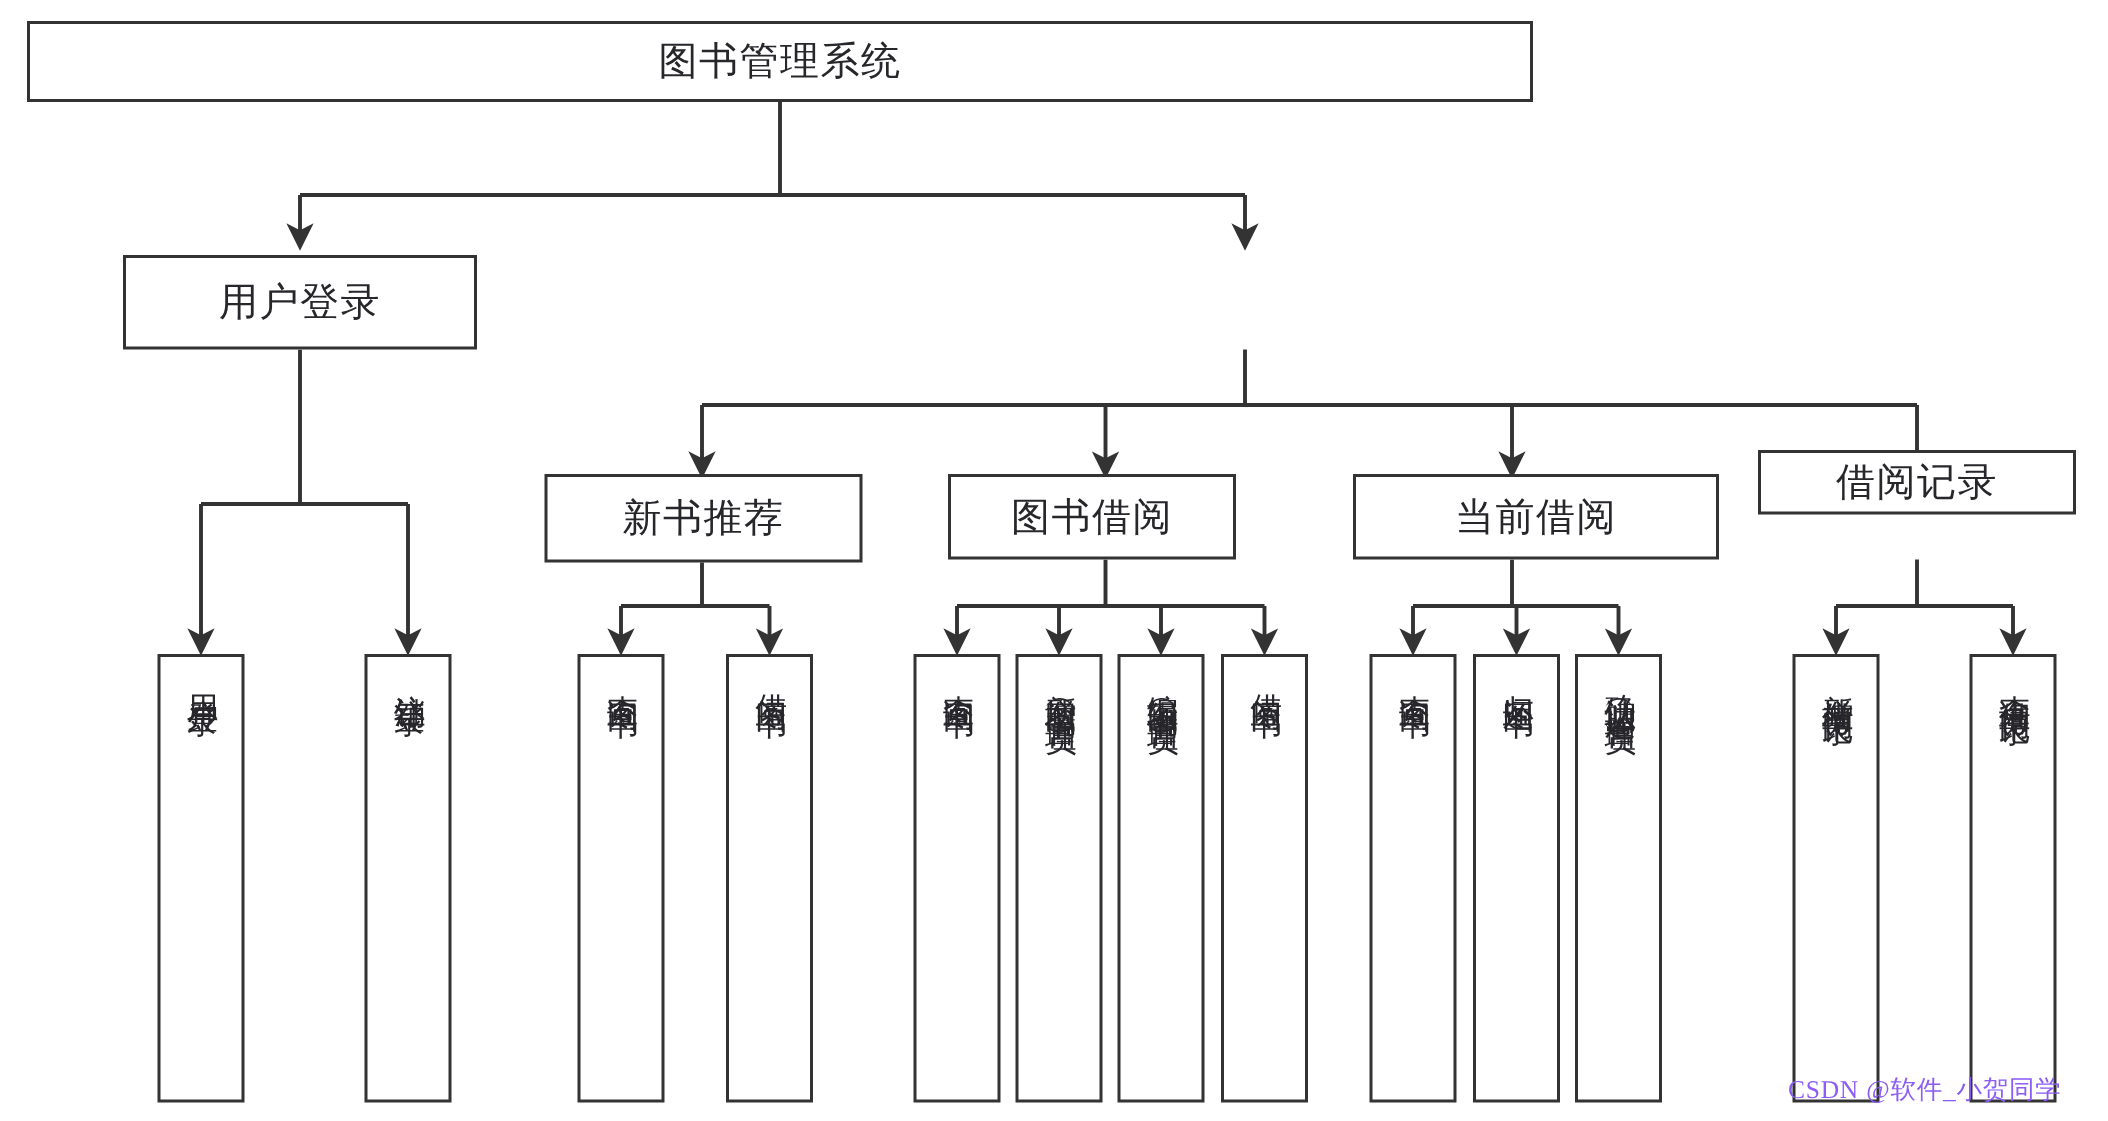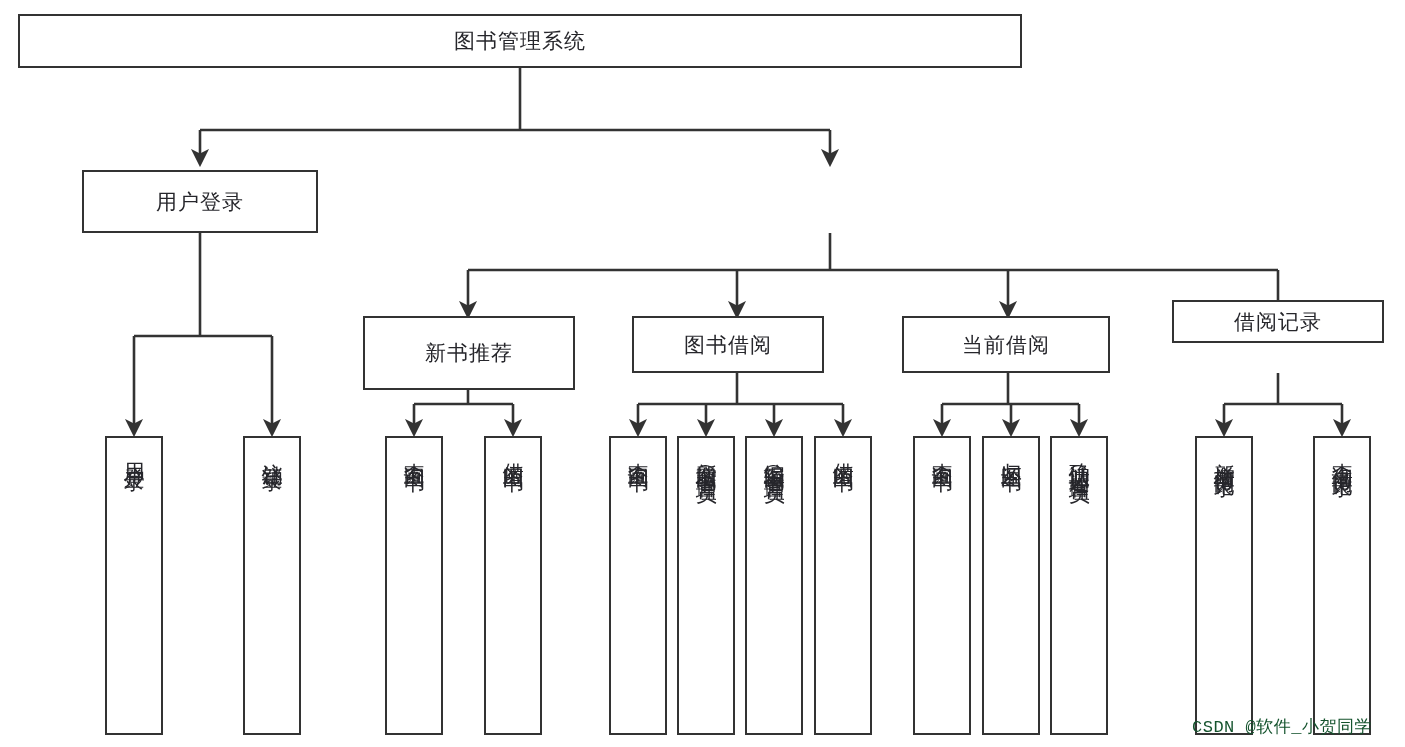--- a/index.html
+++ b/index.html
@@ -26,21 +26,21 @@
     box-sizing:border-box;
     border:2.5px solid #333333;
     background:#ffffff;
     display:flex;
     align-items:center;
     justify-content:center;
     text-align:center;
     color:#26262b;
   }
   .node.horiz{
-    font-size:21px;
+    font-size:26px;
     letter-spacing:1px;
     line-height:1.2;
   }
   .node.vert{
     writing-mode:vertical-rl;
     text-orientation:upright;
     font-size:21px;
     line-height:1.25;
     letter-spacing:3px;
     padding-top:8px;
@@ -50,24 +50,24 @@
   .node.vert > span{
     writing-mode:vertical-rl;
     text-orientation:upright;
     display:block;
   }
   #watermark{
     position:absolute;
     left:1192px;
     top:715px;
     font-size:17px;
-    color:#14532d;
+    color:#8b5cf6;
     white-space:nowrap;
     letter-spacing:0.5px;
-    font-family:Liberation Mono, monospace;
+    font-family:Liberation Serif, serif;
   }
 </style>
 </head>
 <body>
 
 <div id="canvas">
 
   <svg class="lines" viewBox="0 0 1405 747">
     <defs>
       <marker id="arrow" viewBox="0 0 12 12" refX="6" refY="6" markerWidth="7" markerHeight="7" orient="auto-start-reverse">
@@ -119,27 +119,27 @@
   </svg>
 
   <div class="node horiz" style="left:18px;top:14px;width:1004px;height:54px;">
     <span>图书管理系统</span>
   </div>
 
   <div class="node horiz" style="left:82px;top:170px;width:236px;height:63px;">
     <span>用户登录</span>
   </div>
 
-  <div class="node horiz" style="left:363px;top:316px;width:212px;height:74px;">
+  <div class="node horiz" style="left:363px;top:316px;width:212px;height:59px;">
     <span>新书推荐</span>
   </div>
   <div class="node horiz" style="left:632px;top:316px;width:192px;height:57px;">
     <span>图书借阅</span>
   </div>
-  <div class="node horiz" style="left:902px;top:316px;width:208px;height:57px;">
+  <div class="node horiz" style="left:902px;top:316px;width:244px;height:57px;">
     <span>当前借阅</span>
   </div>
   <div class="node horiz" style="left:1172px;top:300px;width:212px;height:43px;">
     <span>借阅记录</span>
   </div>
 
   <div class="node vert" style="left:105px;top:436px;width:58px;height:299px;">
     <span>用户登录</span>
   </div>
   <div class="node vert" style="left:243px;top:436px;width:58px;height:299px;">

